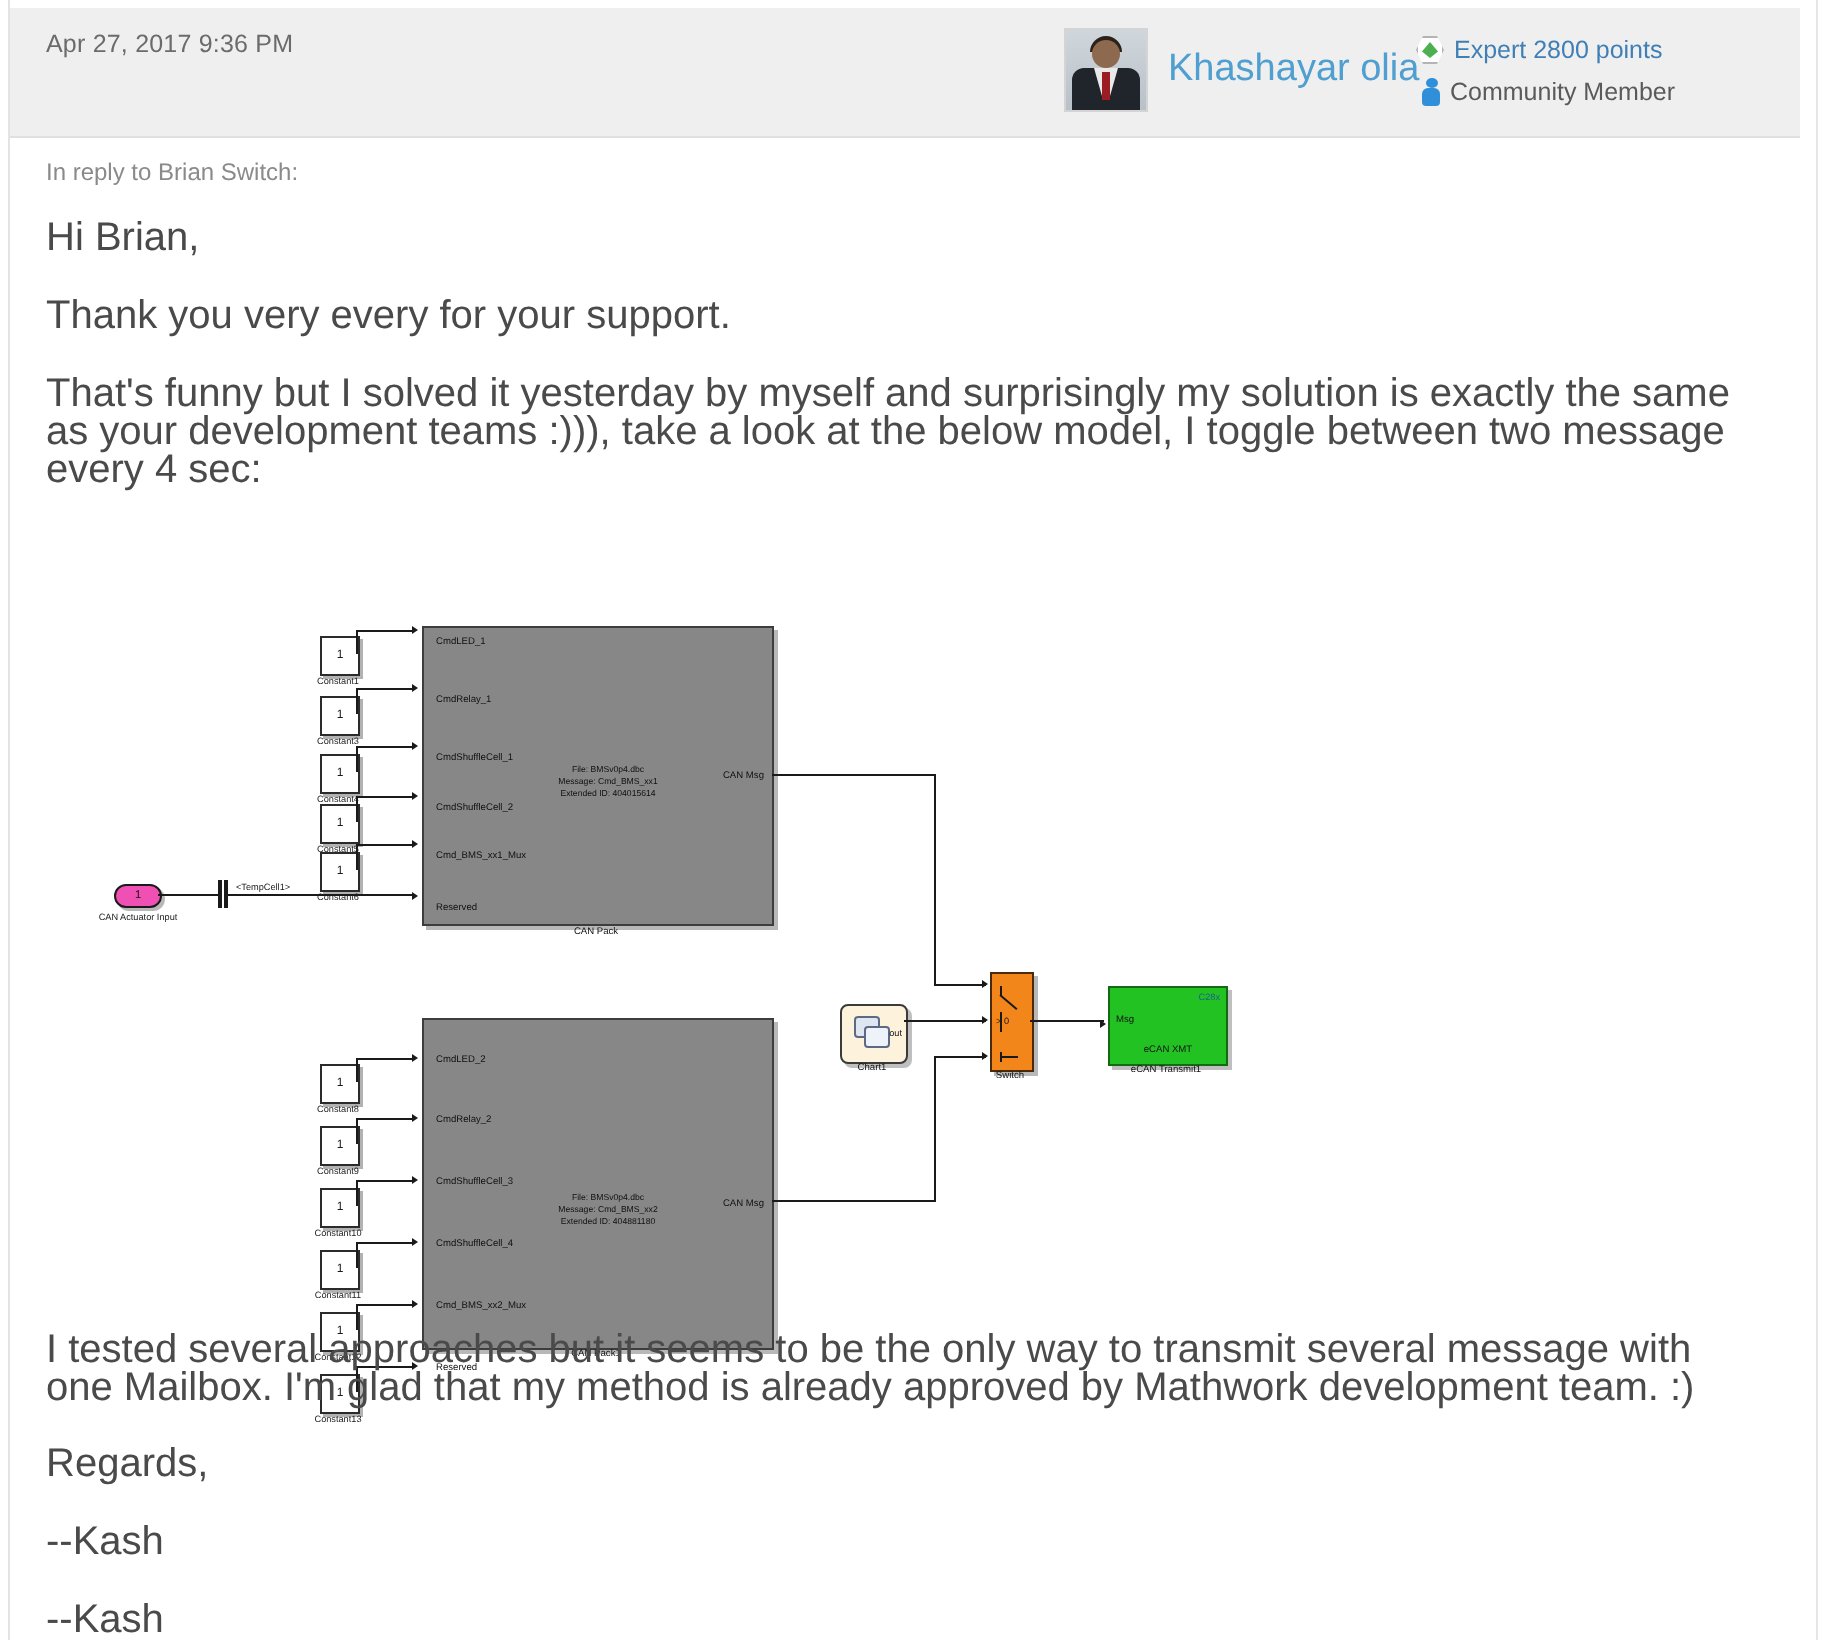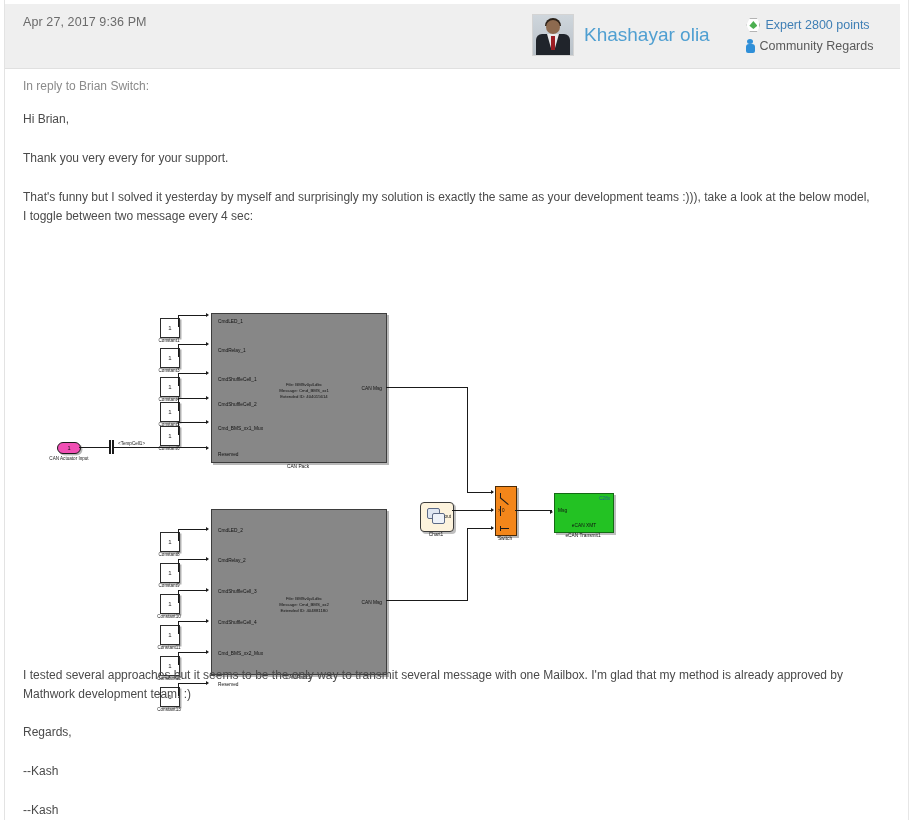--- a/index.html
+++ b/index.html
@@ -68,21 +68,21 @@
   #avatar .av-tie{
     position:absolute;left:18px;top:21px;width:4px;height:14px;background:#9c1c23;
   }
   #author-name{
     margin-left:10px;margin-top:14px;
     font-size:19px;color:#4f9fd1;white-space:nowrap;
   }
   #badges{
     position:absolute;left:703px;top:14px;width:200px;
   }
-  .badge-row{display:flex;align-items:center;margin-bottom:7px;white-space:nowrap;justify-content:center;}
+  .badge-row{display:flex;align-items:center;margin-bottom:7px;white-space:nowrap;}
   .badge-row .btext{font-size:12.5px;color:#3f7fb5;margin-left:5px;}
   .badge-row .btext.dark{color:#5a5a5a;}
   .ico-expert{
     width:14px;height:14px;position:relative;flex:0 0 auto;
   }
   .ico-expert .hex{
     position:absolute;inset:0;background:#ffffff;border:1px solid #b4b4b4;
     clip-path:polygon(25% 0,75% 0,100% 50%,75% 100%,25% 100%,0 50%);
   }
   .ico-expert .leaf{
@@ -94,21 +94,21 @@
   }
   .ico-member .h{position:absolute;left:1.5px;top:0;width:6px;height:5px;border-radius:50%;background:#2f8fd8;}
   .ico-member .b{position:absolute;left:0;top:5px;width:9px;height:9px;border-radius:3px 3px 2px 2px;background:#2f8fd8;}
   
   #post-body{
     position:absolute;left:5px;top:69px;width:893px;height:746px;
     background:#ffffff;
   }
   .ptext{
     position:absolute;left:18px;
-    font-size:12px;line-height:19px;color:#4a4a4a;
+    font-size:20px;line-height:19px;color:#4a4a4a;
   }
   #reply-to{top:8px;font-size:12px;color:#8a8a8a;}
   #greet{top:41px;}
   #thanks{top:80px;}
   #para1{top:119px;width:850px;}
   #para2{top:597px;width:832px;}
   #regards{top:654px;}
   #sig1{top:693px;}
   #sig2{top:732px;}
 
@@ -240,21 +240,21 @@
           <span class="hex"></span>
             <span class="leaf"></span>
         </span>
         <span class="btext">Expert 2800 points</span>
       </div>
       <div class="badge-row">
         <span class="ico-member">
           <span class="h"></span>
             <span class="b"></span>
         </span>
-        <span class="btext dark">Community Regards</span>
+        <span class="btext dark">Community Member</span>
       </div>
     </div>
   </div>
 
   <div id="post-body">
 
     <div class="ptext" id="reply-to">In reply to Brian Switch:</div>
     <div class="ptext" id="greet">Hi Brian,</div>
     <div class="ptext" id="thanks">Thank you very every for your support.</div>
     <div class="ptext" id="para1">That's funny but I solved it yesterday by myself and surprisingly my solution is exactly the same as your development teams :))), take a look at the below model, I toggle between two message every 4 sec:</div>

